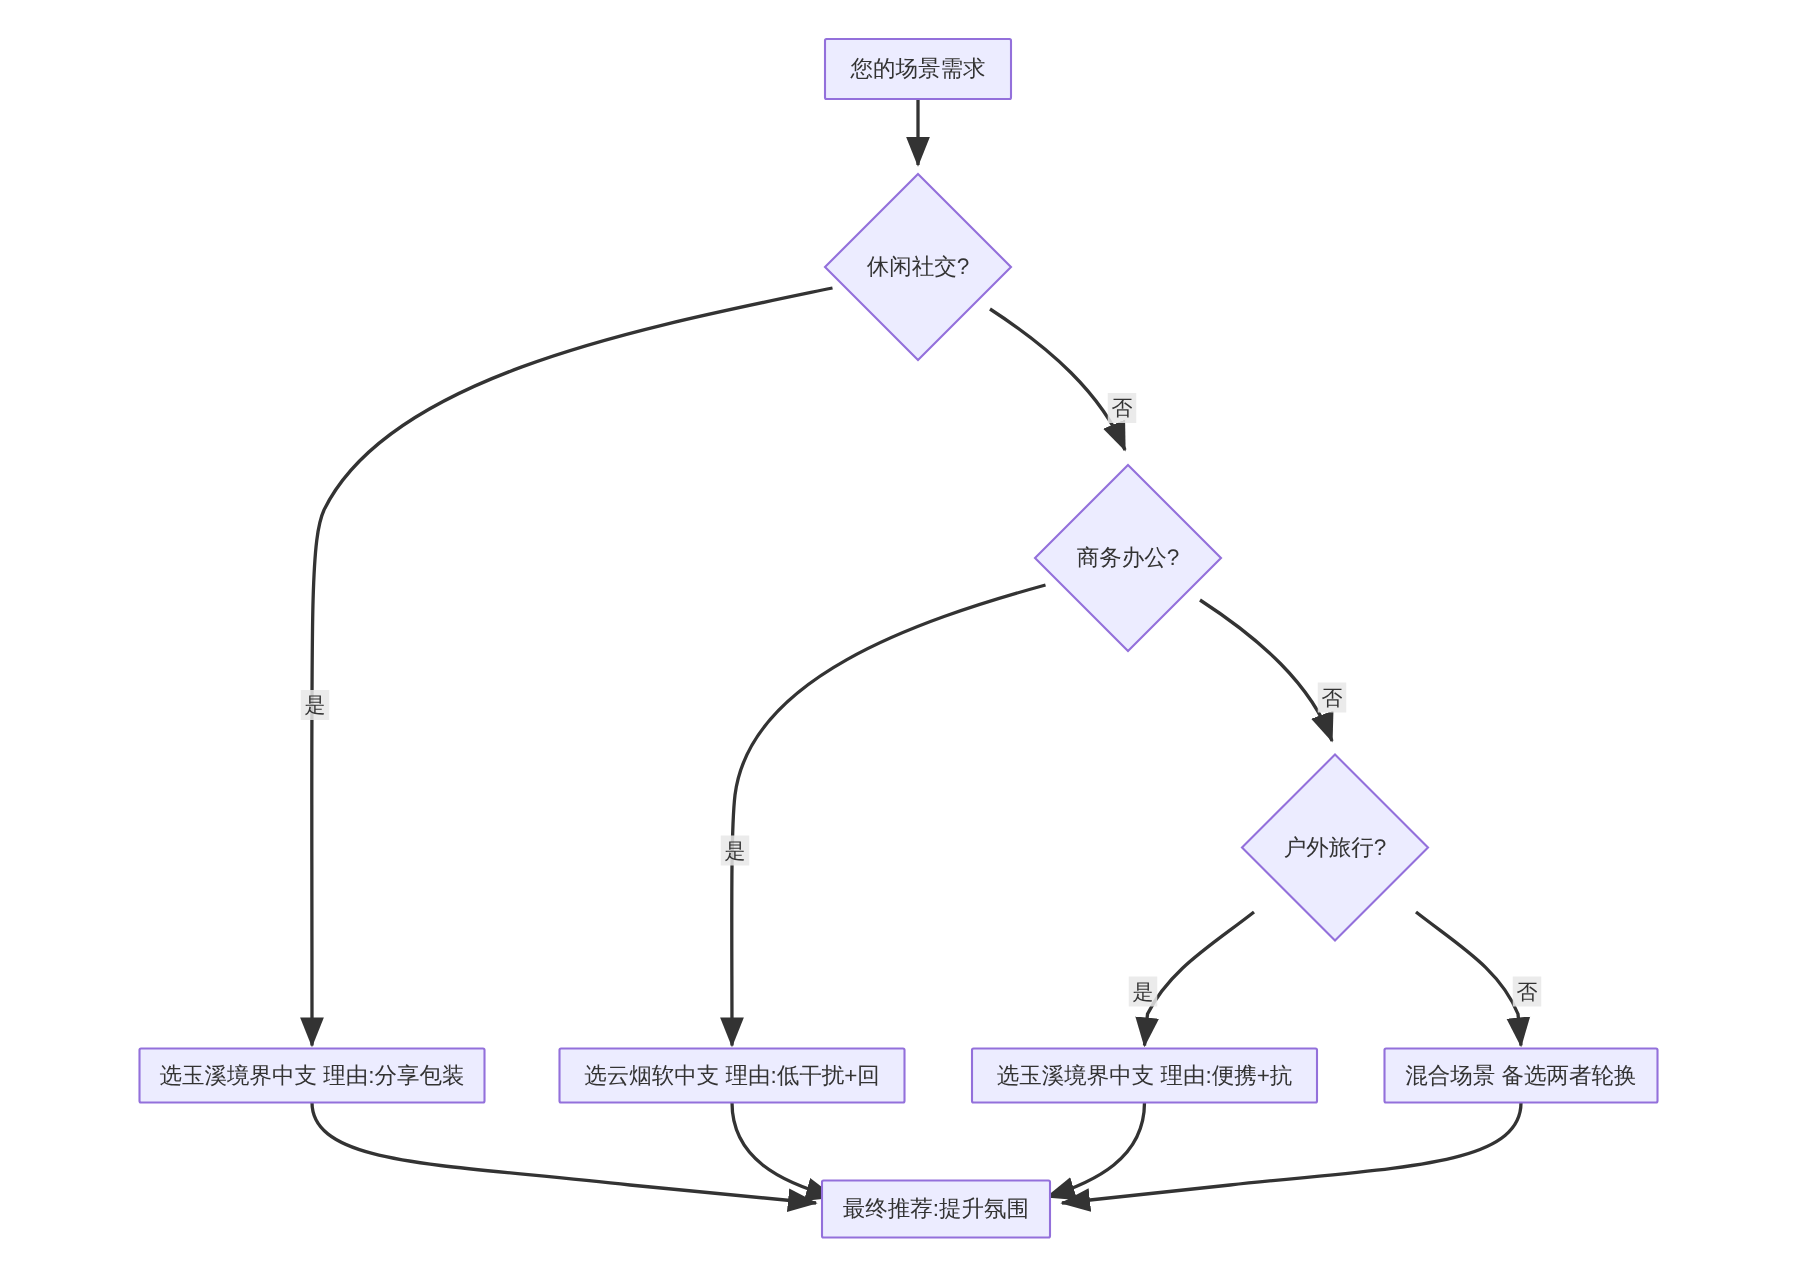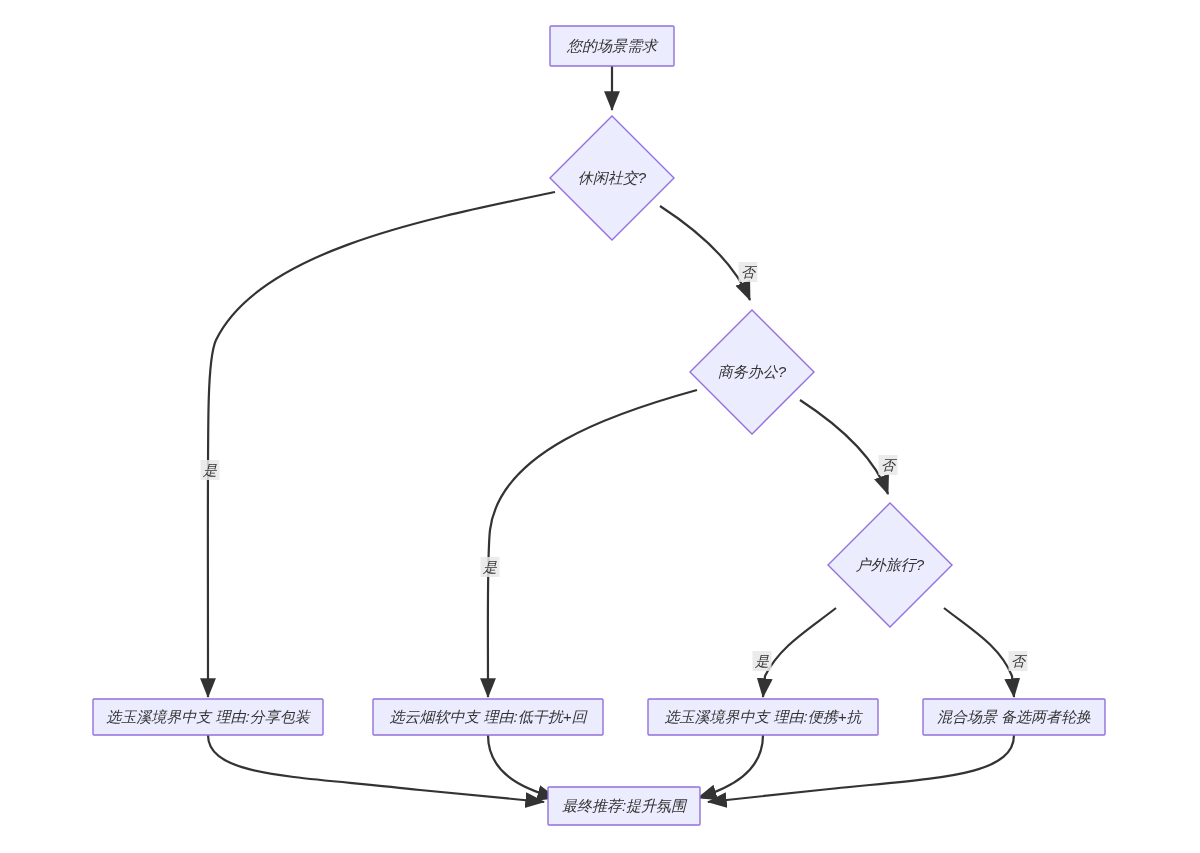--- a/index.html
+++ b/index.html
@@ -9,21 +9,20 @@
   }
   body {
     font-family: "Liberation Sans", "DejaVu Sans", sans-serif;
   }
   #canvas {
     position: relative;
     width: 1200px;
     height: 853px;
     background: #ffffff;
     overflow: hidden;
-    font-style: italic;
   }
   svg#flow {
     position: absolute;
     left: 0;
     top: 0;
     width: 1200px;
     height: 853px;
   }
   .edge-path {
     fill: none;

